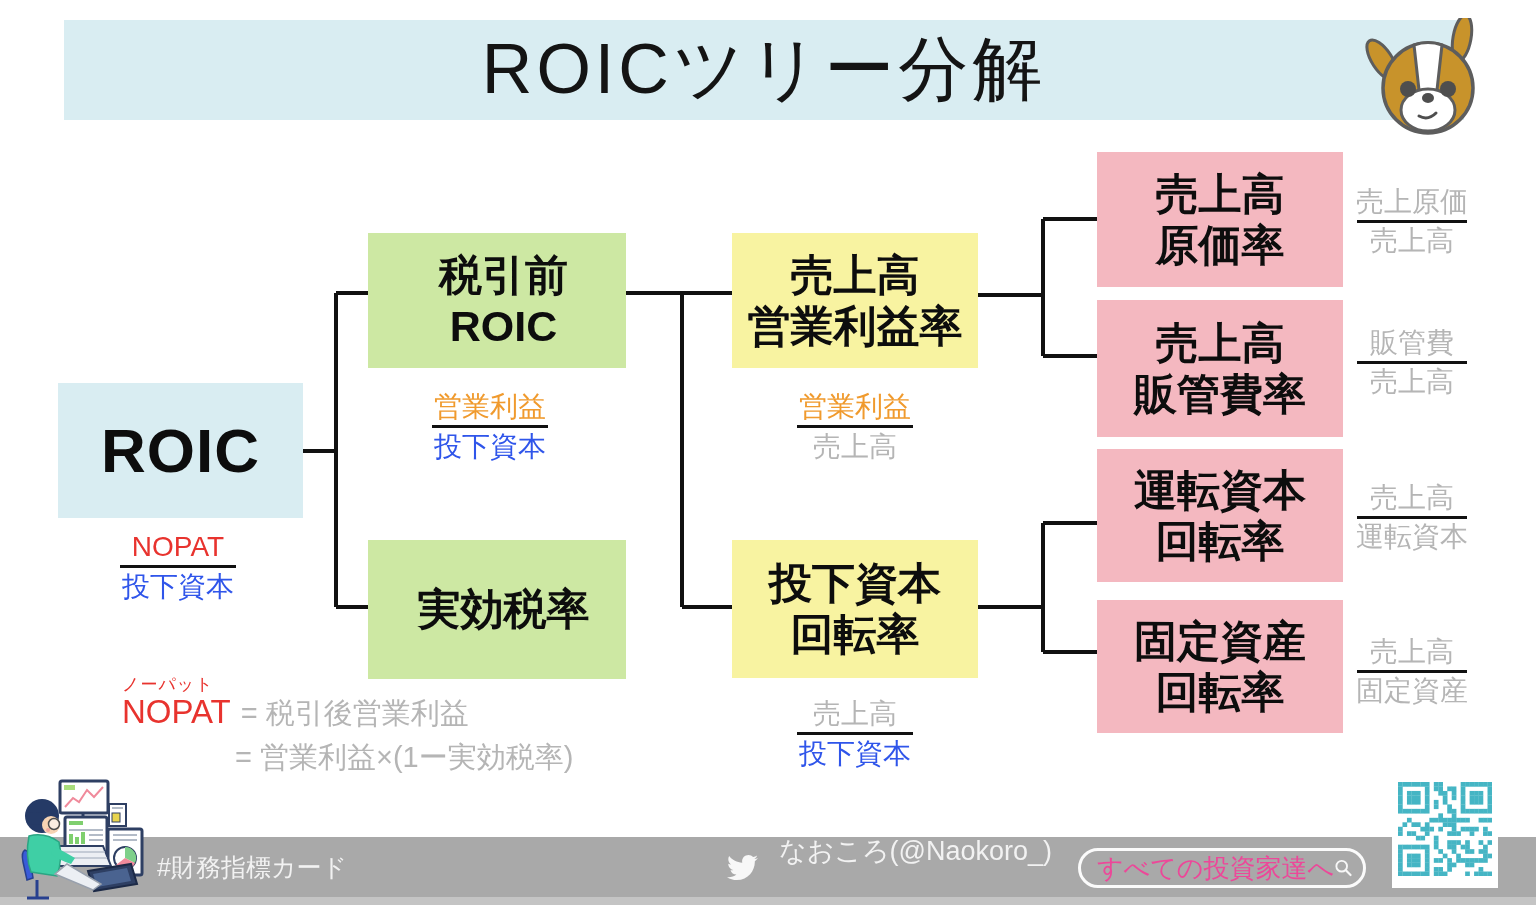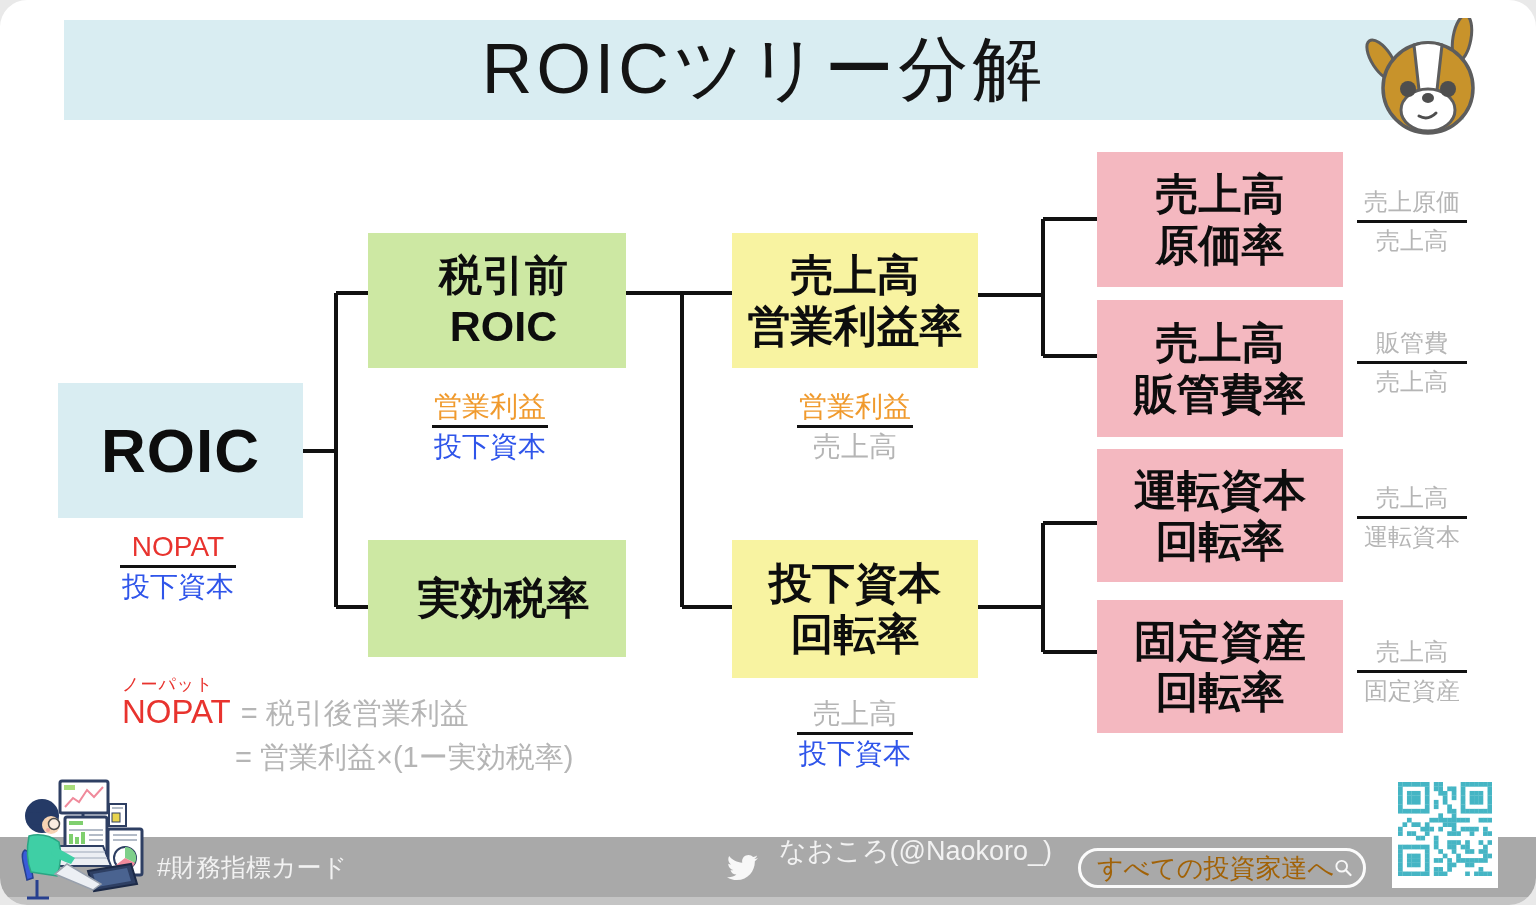--- a/index.html
+++ b/index.html
@@ -1,39 +1,39 @@
 <!DOCTYPE html>
 <html style="--cyan: #d9edf2; --green: #cde8a3; --yellow: #f8f3a1; --pink: #f4b8c0; --red: #e8332e; --blue: #2f55ea; --orange: #f09a2d; --gray-text: #b5b5b5; --footer-bg: #a9a9a9; --qr: #45b5c4; --dog-fur: #c8932b;"><head>
 <meta charset="utf-8">
 <style>
   html,body{margin:0;padding:0;background:#e9e9e9;}
   .canvas{
     position:relative;width:1536px;height:905px;background:#ffffff;overflow:hidden;
-    font-family:"Liberation Sans","DejaVu Sans",sans-serif;color:#111;border-radius:27px;
+    font-family:"Liberation Sans","DejaVu Sans",sans-serif;color:#111;
   }
   
   .titlebar{position:absolute;left:64px;top:20px;width:1400px;height:100px;background:var(--cyan);
     display:flex;align-items:center;justify-content:center;}
   .title{font-size:70px;font-weight:200;letter-spacing:4px;color:#141414;white-space:nowrap;}
   .dog{position:absolute;left:1358px;top:18px;width:150px;height:118px;}
   
   .box{position:absolute;display:flex;align-items:center;justify-content:center;text-align:center;
     font-weight:bold;color:#0d0d0d;white-space:pre-line;line-height:1.18;}
   .box-cyan{background:var(--cyan);}
   .box-green{background:var(--green);padding-left:13px;}
   .box-yellow{background:var(--yellow);}
   .box-pink{background:var(--pink);}
   .root-label{font-size:62px;letter-spacing:1px;}
   .lbl44{font-size:43px;}
   
   .fraction{position:absolute;text-align:center;}
   .fraction .num,.fraction .den{font-size:28px;line-height:31px;white-space:nowrap;}
   .fraction .bar{height:0;border-top:3px solid #111;margin:3px auto;}
   .frac-left .bar{width:116px;}
-  .frac-right .num,.frac-right .den{font-size:24px;line-height:30px;color:var(--gray-text);}
+  .frac-right .num,.frac-right .den{font-size:28px;line-height:30px;color:var(--gray-text);}
   .frac-right .bar{width:110px;}
   .c-red{color:var(--red);}
   .c-blue{color:var(--blue);}
   .c-orange{color:var(--orange);}
   .c-gray{color:var(--gray-text);}
   
   .connectors{position:absolute;left:0;top:0;width:1536px;height:905px;pointer-events:none;}
   
   .note{position:absolute;left:122px;top:676px;}
   .note-ruby{font-size:17px;line-height:18px;letter-spacing:1px;}
@@ -42,21 +42,21 @@
   .note-eq{font-size:29px;color:var(--gray-text);margin-left:10px;white-space:nowrap;}
   .note-line2{font-size:29px;color:var(--gray-text);margin-left:113px;margin-top:4px;white-space:nowrap;}
   
   .footer{position:absolute;left:0;top:837px;width:1536px;height:60px;background:var(--footer-bg);z-index:1;}
   .footer-edge{position:absolute;left:0;top:897px;width:1536px;height:8px;background:#c4c4c4;z-index:1;}
   .hashtag{position:absolute;left:157px;top:851px;font-size:25px;color:#f2f2f2;z-index:2;white-space:nowrap;}
   .bird{position:absolute;left:724px;top:852px;width:37px;height:31px;z-index:2;}
   .author{position:absolute;left:779px;top:833px;font-size:27px;color:#f2f2f2;z-index:2;white-space:nowrap;}
   .pill{position:absolute;left:1078px;top:848px;width:288px;height:40px;border:3px solid #fbfbfb;border-radius:999px;
     box-sizing:border-box;display:flex;align-items:center;justify-content:space-between;padding:0 10px 0 16px;z-index:2;}
-  .pill-text{font-size:26px;color:#a16207;white-space:nowrap;}
+  .pill-text{font-size:26px;color:#ec4899;white-space:nowrap;}
   .qr-card{position:absolute;left:1392px;top:769px;width:106px;height:119px;background:#ffffff;z-index:3;
     display:flex;align-items:center;justify-content:center;}
   .qr-card svg{width:94px;height:94px;}
   .person{position:absolute;left:15px;top:772px;width:215px;height:133px;z-index:2;}
 </style>
 </head>
 <body>
 
 <div class="canvas">
 
@@ -90,21 +90,21 @@
     <div class="den c-blue">投下資本</div>
   </div>
 
   <div class="box box-green lbl44" style="left:368px;top:233px;width:245px;height:135px;">税引前
 ROIC</div>
   <div class="fraction frac-left" style="left:410px;top:391px;width:160px;">
     <div class="num c-orange">営業利益</div>
     <div class="bar"></div>
     <div class="den c-blue">投下資本</div>
   </div>
-  <div class="box box-green lbl44" style="left:368px;top:540px;width:245px;height:117px;">実効税率</div>
+  <div class="box box-green lbl44" style="left:368px;top:540px;width:245px;height:139px;">実効税率</div>
 
   <div class="box box-yellow lbl44" style="left:732px;top:233px;width:246px;height:135px;">売上高
 営業利益率</div>
   <div class="fraction frac-left" style="left:775px;top:391px;width:160px;">
     <div class="num c-orange">営業利益</div>
     <div class="bar"></div>
     <div class="den c-gray">売上高</div>
   </div>
   <div class="box box-yellow lbl44" style="left:732px;top:540px;width:246px;height:138px;">投下資本
 回転率</div>

